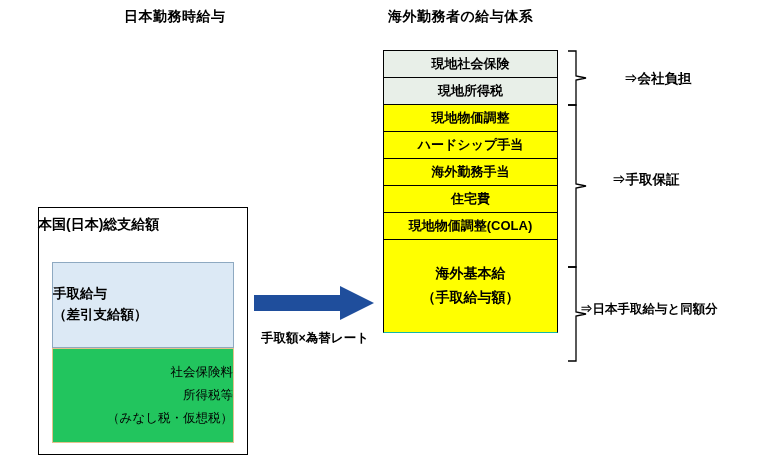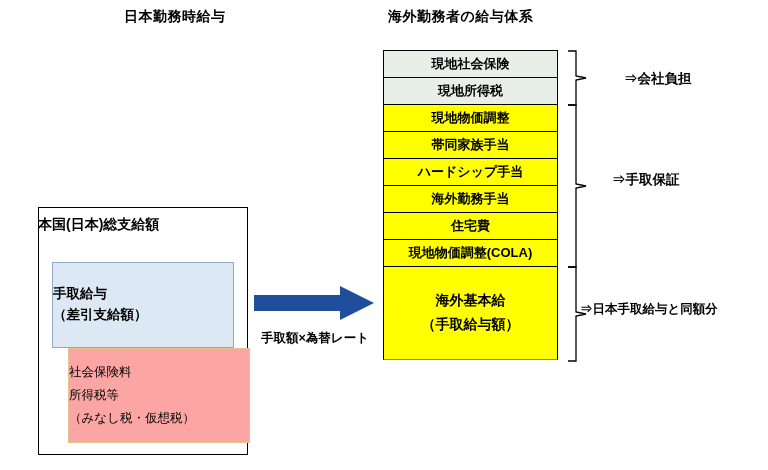--- a/index.html
+++ b/index.html
@@ -72,30 +72,29 @@
     font-size: 13.5px;
     font-weight: bold;
     line-height: 1.55;
   }
   #deductions-box {
     position: absolute;
     left: 52px;
     top: 348px;
     width: 182px;
     height: 95px;
-    background: #fca5a5;
+    background: #22c55e;
     border: 1px solid #e3c28d;
     box-sizing: border-box;
     display: flex;
     flex-direction: column;
-    align-items: flex-start;
+    align-items: flex-end;
     justify-content: center;
     font-size: 12.5px;
     line-height: 1.85;
-    margin-left: 16px;
   }
 
   
   #arrow {
     position: absolute;
     left: 254px;
     top: 286px;
     width: 120px;
     height: 34px;
   }
@@ -199,21 +198,20 @@
 
   <svg id="arrow" viewBox="0 0 120 34">
     <polygon points="0,9 86,9 86,0 120,17 86,34 86,25 0,25" fill="#1f4e9c"></polygon>
   </svg>
   <div id="arrow-label">手取額×為替レート</div>
 
   <div id="right-stack">
     <div class="row gray">現地社会保険</div>
     <div class="row gray">現地所得税</div>
     <div class="row yellow">現地物価調整</div>
-    <div class="row yellow">帯同家族手当</div>
     <div class="row yellow">ハードシップ手当</div>
     <div class="row yellow">海外勤務手当</div>
     <div class="row yellow">住宅費</div>
     <div class="row yellow">現地物価調整(COLA)</div>
     <div class="row base last">
       <span>海外基本給</span>
       <span>（手取給与額）</span>
     </div>
   </div>
 

